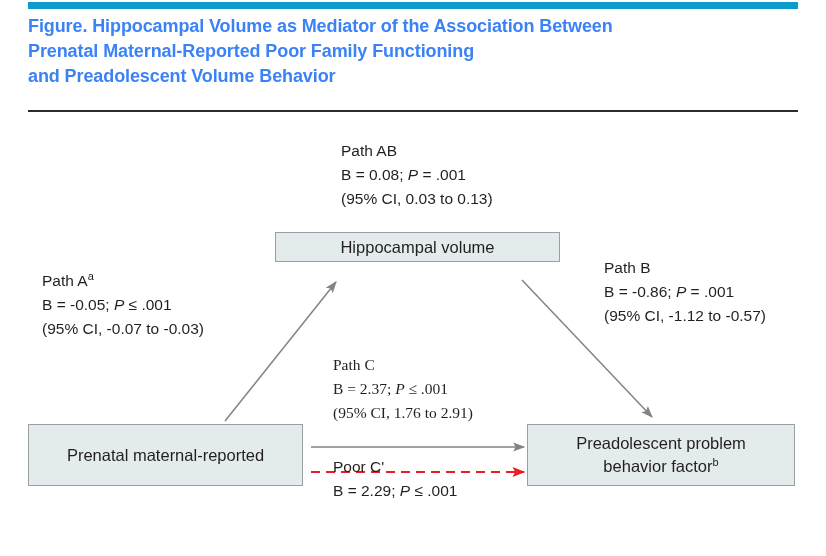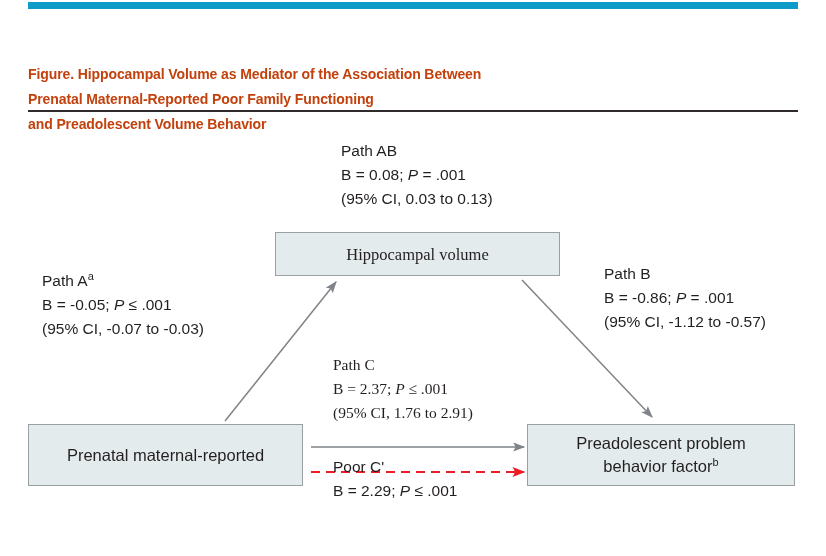--- a/index.html
+++ b/index.html
@@ -23,26 +23,25 @@
     top: 2px;
     width: 770px;
     height: 7px;
     background: #0d9bc9;
   }
   #figure-title {
     position: absolute;
     left: 28px;
     top: 14px;
     width: 690px;
-    font-size: 14px;
+    font-size: 18px;
     font-weight: 600;
     line-height: 25px;
     letter-spacing: -0.1px;
-    color: #c2410c;
-    margin-top: 48px;
+    color: #3b82f6;
   }
   #figure-title .tline { display: block; }
   #title-rule {
     position: absolute;
     left: 28px;
     top: 110px;
     width: 770px;
     height: 2px;
     background: #2f2a2b;
   }
@@ -75,22 +74,21 @@
     text-align: center;
     font-size: 16.5px;
     line-height: 23px;
     color: #231f20;
     z-index: 3;
   }
   #node-hippocampal {
     left: 275px;
     top: 114px;
     width: 285px;
-    height: 44px;
-    font-family: Liberation Serif, serif;
+    height: 30px;
   }
   #node-prenatal {
     left: 28px;
     top: 306px;
     width: 275px;
     height: 62px;
   }
   #node-preadolescent {
     left: 527px;
     top: 306px;
@@ -112,21 +110,21 @@
     color: #231f20;
     white-space: nowrap;
     z-index: 2;
   }
   .path-annot .ln { display: block; }
   .path-annot em {
     font-style: italic;
   }
   #annot-ab { left: 341px; top: 21px; }
   #annot-a  { left: 42px;  top: 151px; }
-  #annot-b  { left: 604px; top: 144px; }
+  #annot-b  { left: 604px; top: 138px; }
   #annot-c  { left: 333px; top: 235px; font-family: Liberation Serif, serif; }
   #annot-cp { left: 333px; top: 337px; }
 </style>
 </head>
 <body>
 
 <div id="top-rule"></div>
 
 <div id="figure-title">
   <span class="tline">Figure. Hippocampal Volume as Mediator of the Association Between</span>

